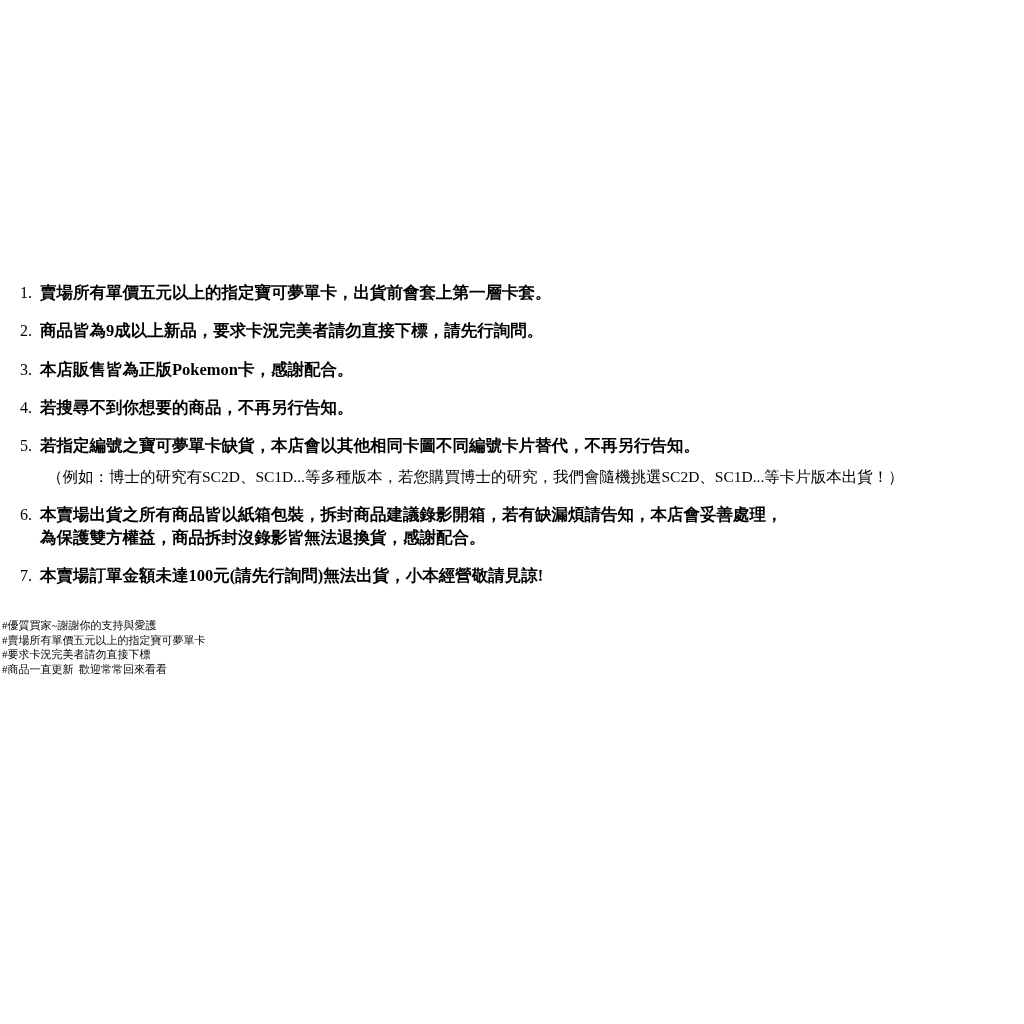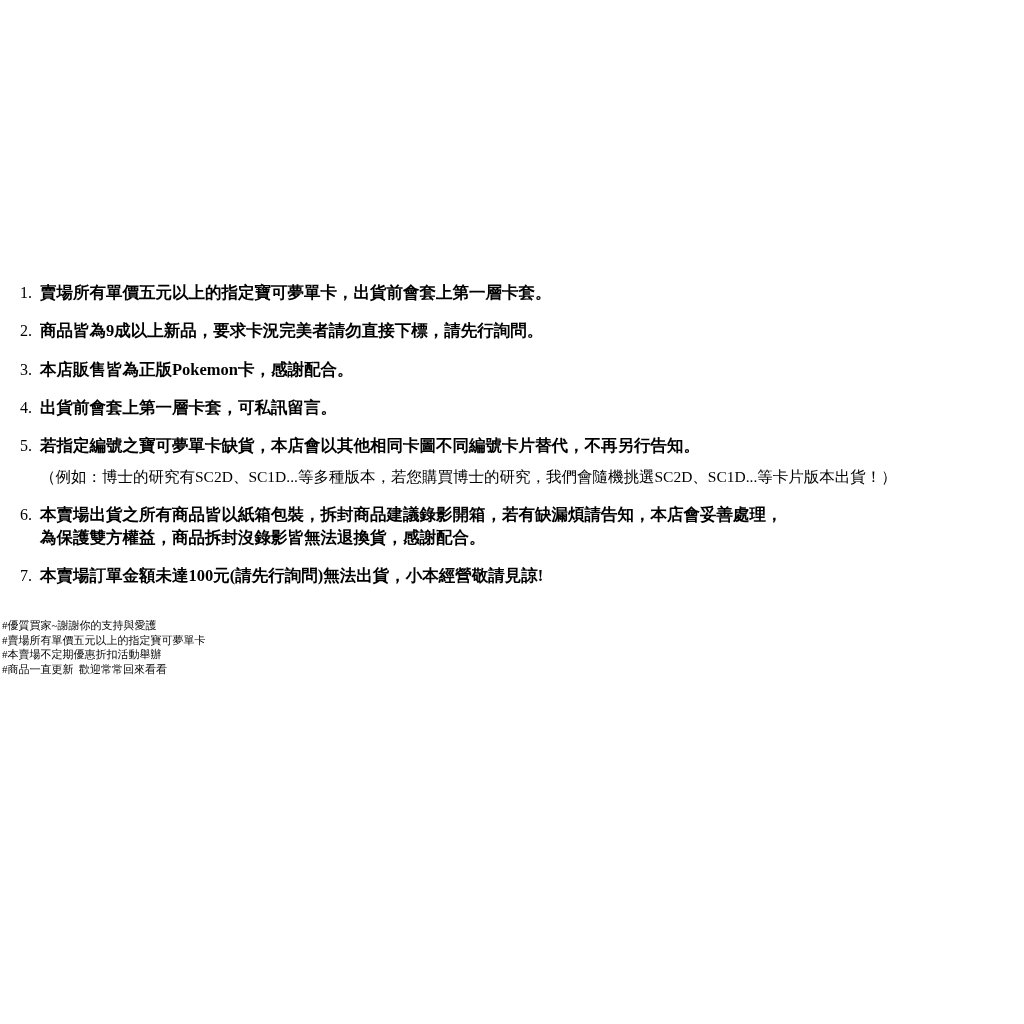--- a/index.html
+++ b/index.html
@@ -51,21 +51,21 @@
 
   .notice-text {
     flex: 1 1 auto;
     white-space: pre-line;
     font-weight: bold;
   }
 
   .notice-sub {
     font-size: 15.5px;
     line-height: 1.35;
-    margin: -6px 0 16px 0;
+    margin: -6px 0 16px 7px;
     padding-left: 40px;
     white-space: nowrap;
   }
 
   .hashtag-block {
     position: absolute;
     left: 2px;
     top: 618px;
     width: 1000px;
     font-size: 11px;
@@ -93,21 +93,21 @@
       <span class="notice-text">商品皆為9成以上新品，要求卡況完美者請勿直接下標，請先行詢問。</span>
     </div>
 
     <div class="notice-item">
       <span class="notice-num">3.</span>
       <span class="notice-text">本店販售皆為正版Pokemon卡，感謝配合。</span>
     </div>
 
     <div class="notice-item">
       <span class="notice-num">4.</span>
-      <span class="notice-text">出貨前會套上第一層卡套，可私訊留言。</span>
+      <span class="notice-text">若搜尋不到你想要的商品，不再另行告知。</span>
     </div>
 
     <div class="notice-item">
       <span class="notice-num">5.</span>
       <span class="notice-text">若指定編號之寶可夢單卡缺貨，本店會以其他相同卡圖不同編號卡片替代，不再另行告知。</span>
     </div>
 
     <div class="notice-sub">（例如：博士的研究有SC2D、SC1D...等多種版本，若您購買博士的研究，我們會隨機挑選SC2D、SC1D...等卡片版本出貨！）</div>
 
     <div class="notice-item">
@@ -119,17 +119,17 @@
     <div class="notice-item">
       <span class="notice-num">7.</span>
       <span class="notice-text">本賣場訂單金額未達100元(請先行詢問)無法出貨，小本經營敬請見諒!</span>
     </div>
 
   </div>
 
   <div class="hashtag-block">
     <div class="hashtag-line">#優質買家~謝謝你的支持與愛護</div>
     <div class="hashtag-line">#賣場所有單價五元以上的指定寶可夢單卡</div>
-    <div class="hashtag-line">#本賣場不定期優惠折扣活動舉辦</div>
+    <div class="hashtag-line">#要求卡況完美者請勿直接下標</div>
     <div class="hashtag-line">#商品一直更新  歡迎常常回來看看</div>
   </div>
 
 </div>
 
 </body></html>

